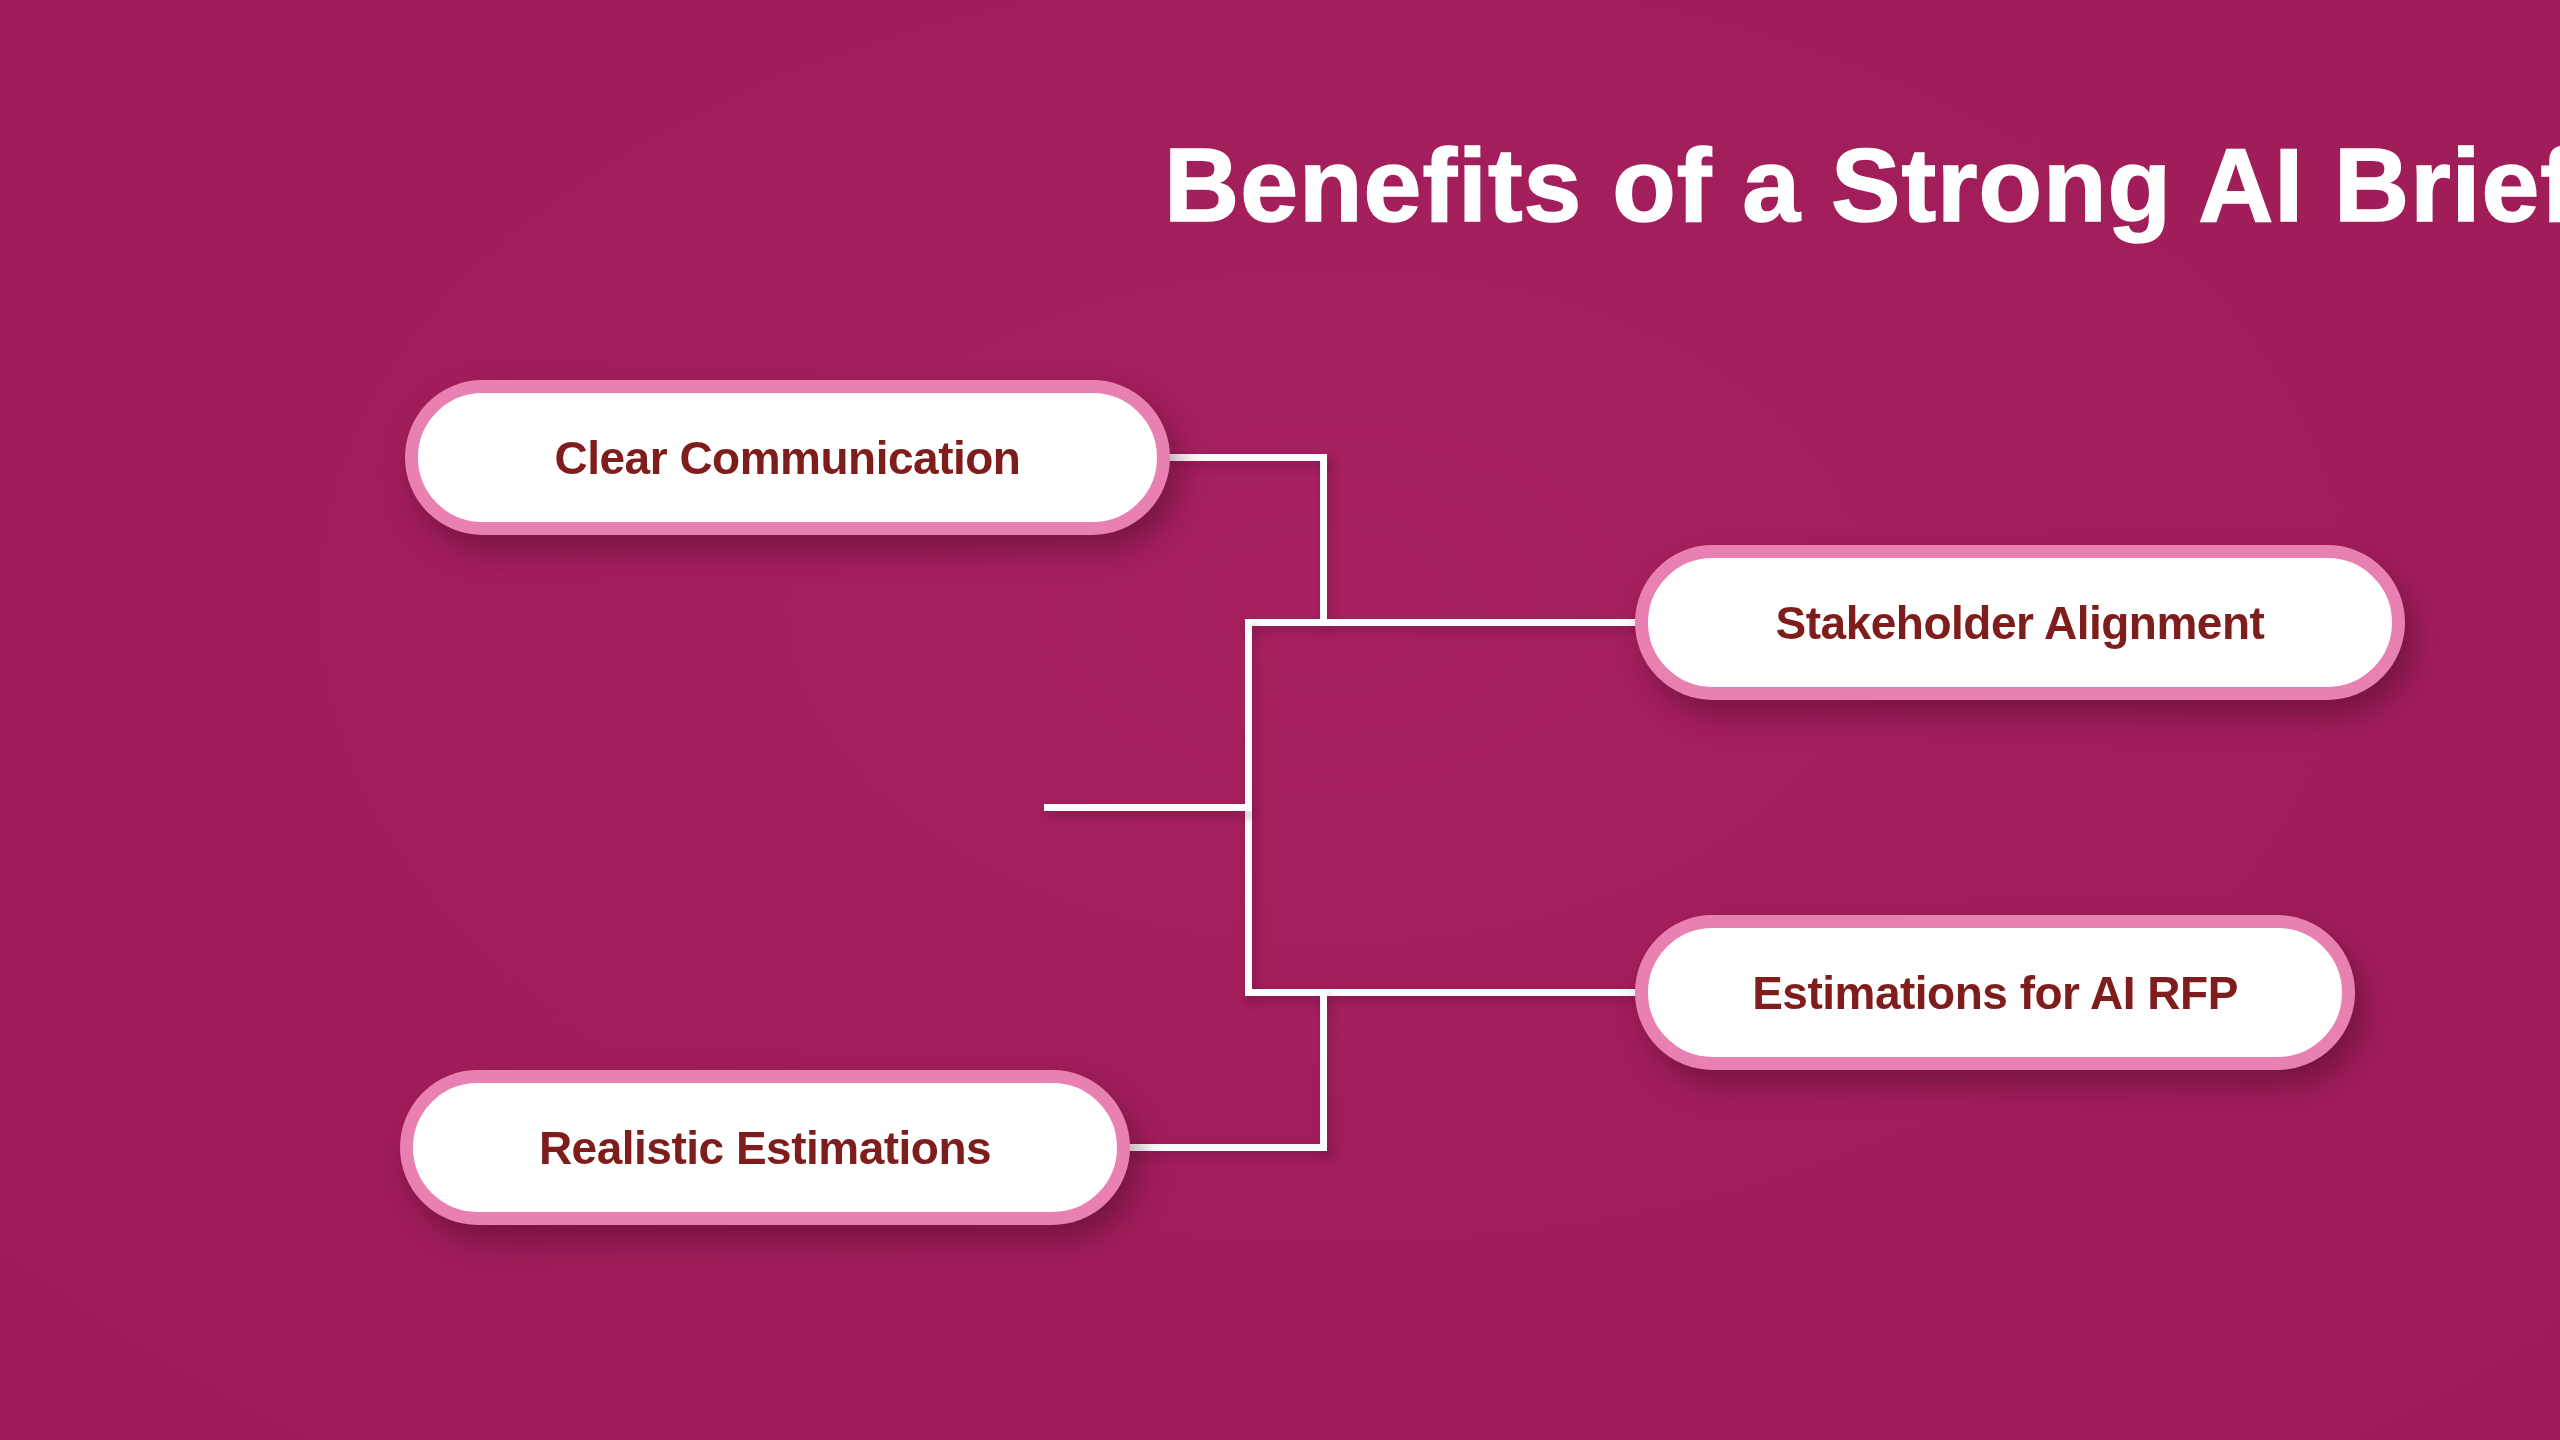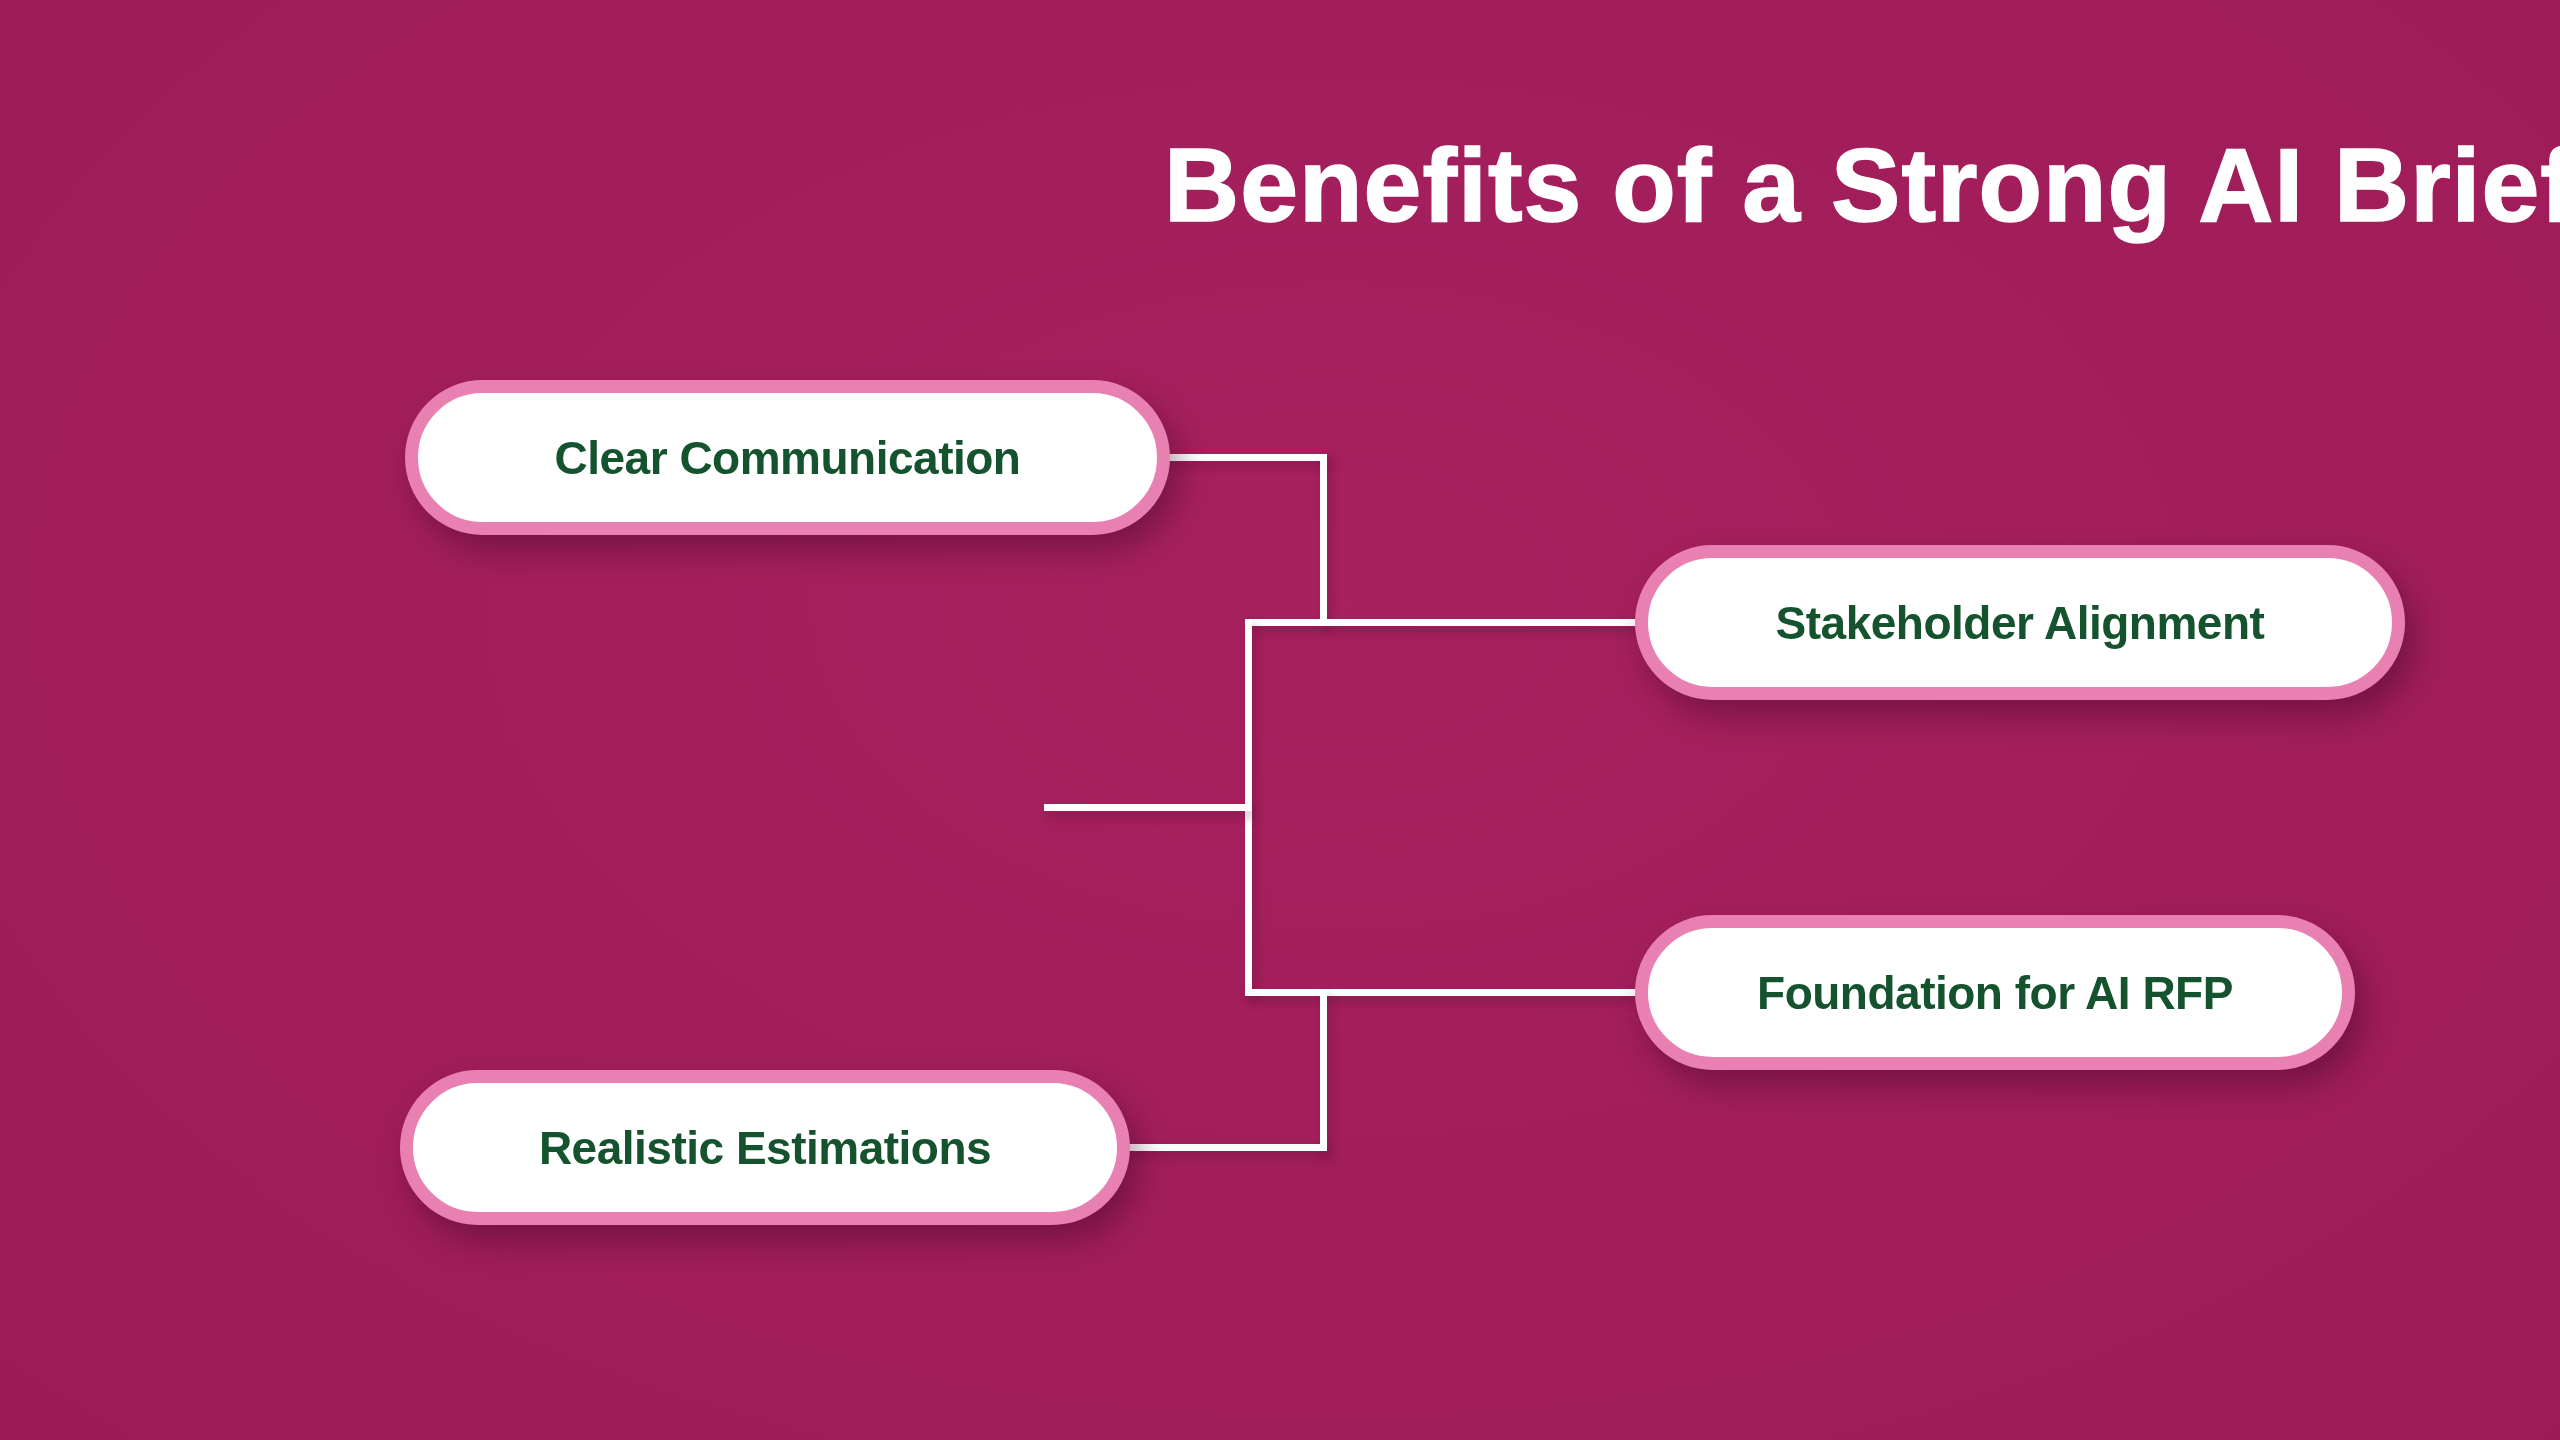--- a/index.html
+++ b/index.html
@@ -42,21 +42,21 @@
     background: #ffffff;
     border: 13px solid #e980b2;
     border-radius: 999px;
     box-shadow: 10px 16px 30px rgba(55, 5, 32, 0.40);
     display: flex;
     align-items: center;
     justify-content: center;
     box-sizing: border-box;
   }
   .node-label {
-    color: #14532d;
+    color: #7f1d1d;
     font-size: 46px;
     font-weight: bold;
     letter-spacing: -0.5px;
     white-space: nowrap;
   }
 </style>
 </head>
 <body>
 
 <div class="canvas">
@@ -81,16 +81,16 @@
 
   <div class="node" style="left:400px; top:1070px; width:730px; height:155px;">
     <span class="node-label">Realistic Estimations</span>
   </div>
 
   <div class="node" style="left:1635px; top:545px; width:770px; height:155px;">
     <span class="node-label">Stakeholder Alignment</span>
   </div>
 
   <div class="node" style="left:1635px; top:915px; width:720px; height:155px;">
-    <span class="node-label">Foundation for AI RFP</span>
+    <span class="node-label">Estimations for AI RFP</span>
   </div>
 
 </div>
 
 </body></html>

